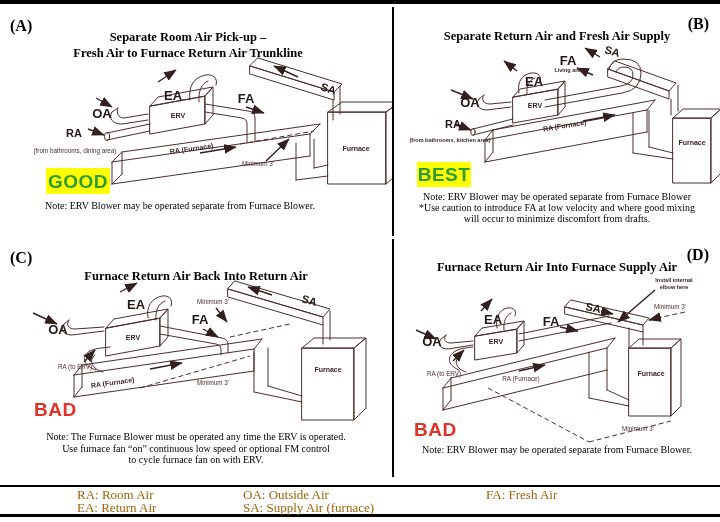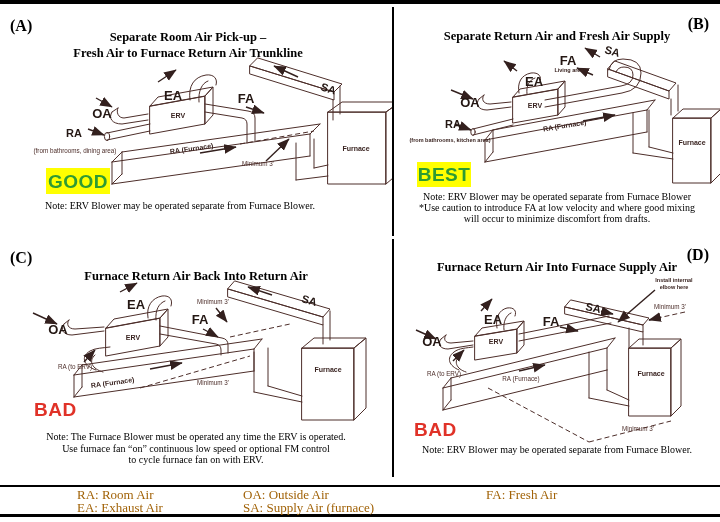--- a/index.html
+++ b/index.html
@@ -253,17 +253,17 @@
     <text class="xs" x="245" y="191" text-anchor="middle">Minimum 3'</text>
 
     <text class="verdict" x="21" y="196" fill="#e03228">BAD</text>
     <text class="note" x="164" y="213" text-anchor="middle">Note:  ERV Blower may be operated separate from Furnace Blower.</text>
   </svg>
 
   <div>
     <div class="legend-item" style="left:77px;top:488px;">RA: Room Air</div>
     <div class="legend-item" style="left:243px;top:488px;text-align:right;">OA: Outside Air</div>
     <div class="legend-item" style="left:442px;top:488px;margin-left:44px;">FA: Fresh Air</div>
-    <div class="legend-item" style="left:77px;top:501px;">EA: Exhaust Air</div>
+    <div class="legend-item" style="left:77px;top:501px;">EA: Return Air</div>
     <div class="legend-item" style="left:243px;top:501px;">SA: Supply Air (furnace)</div>
   </div>
 
 </div>
 
 </body></html>

